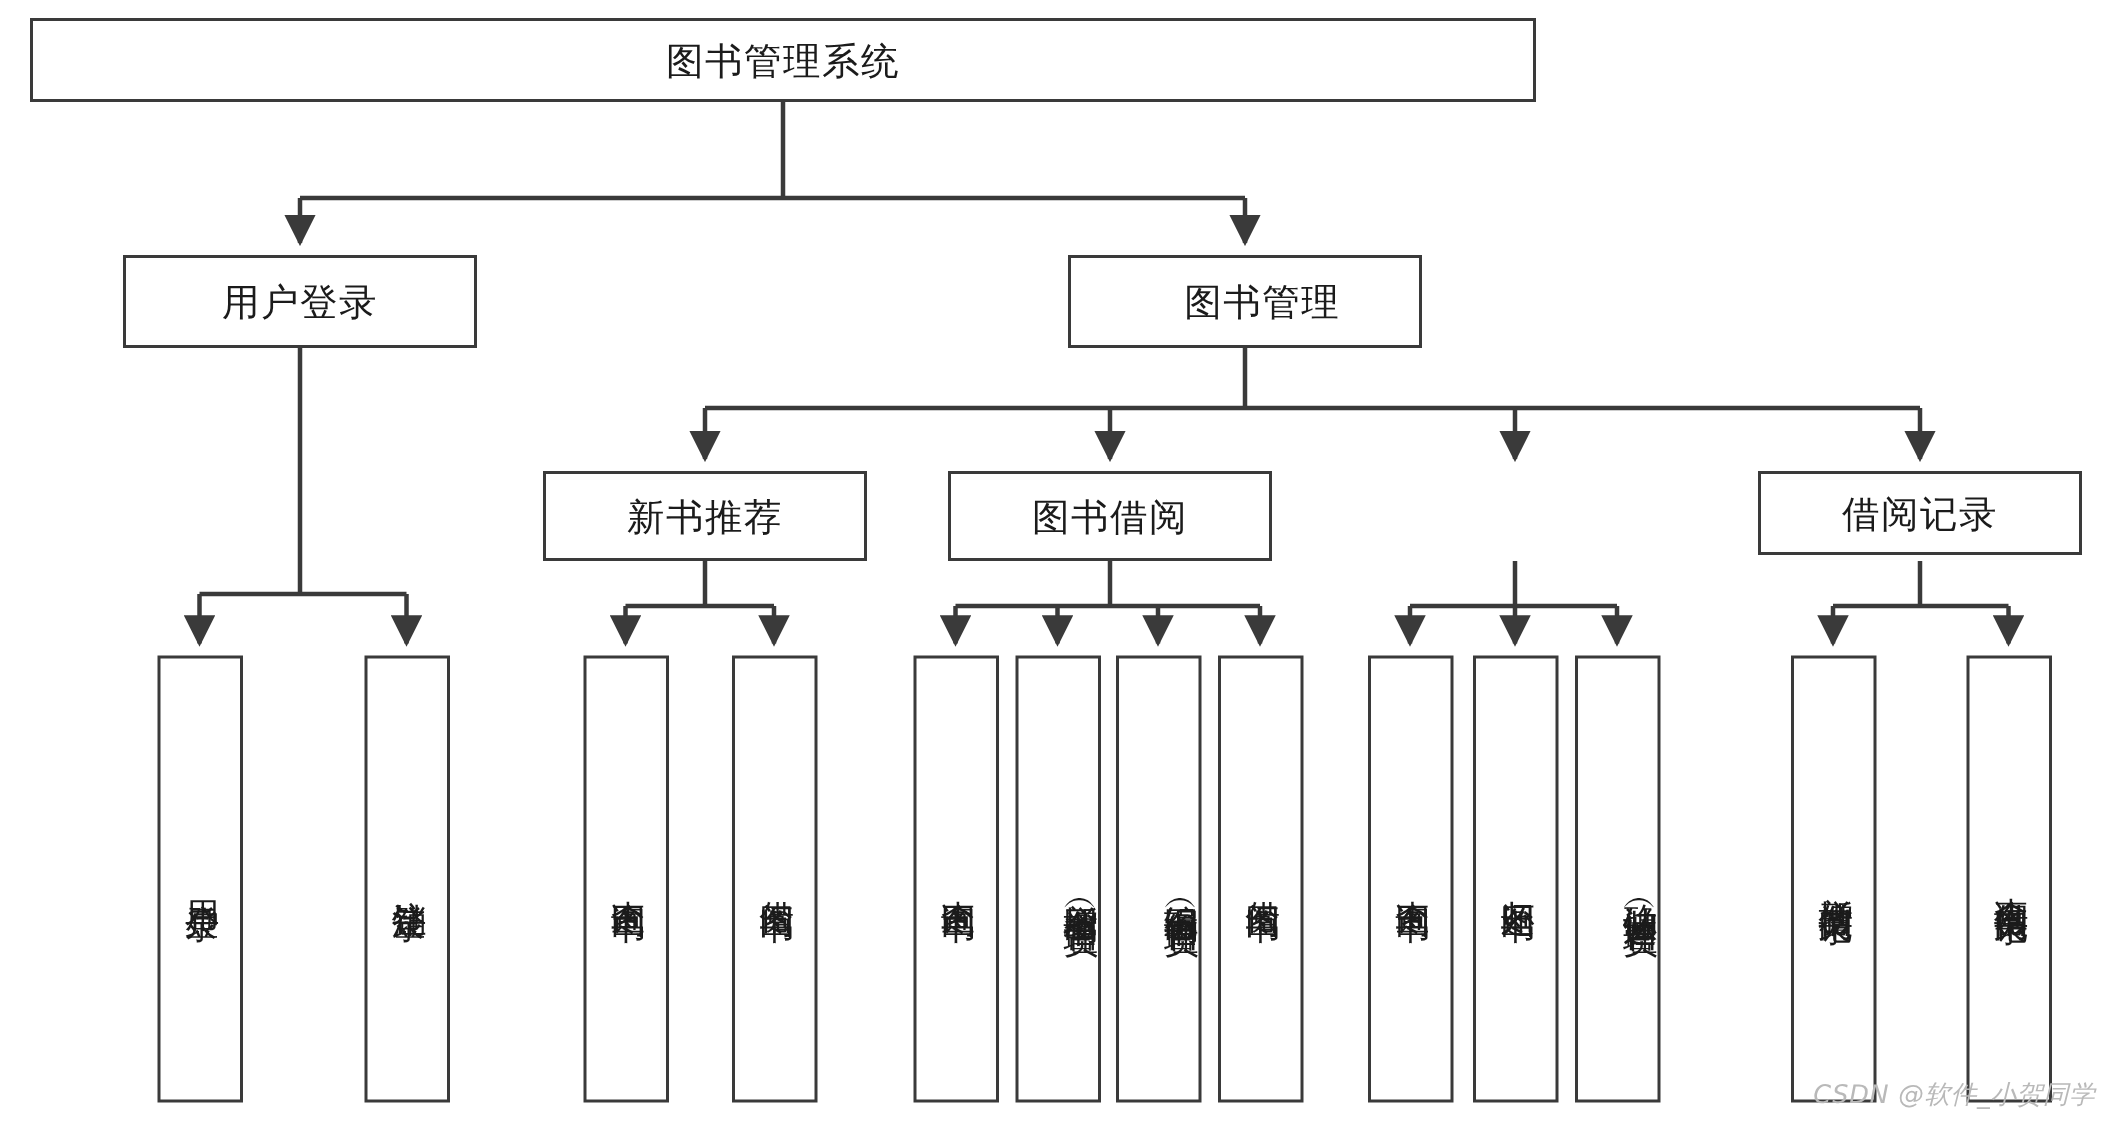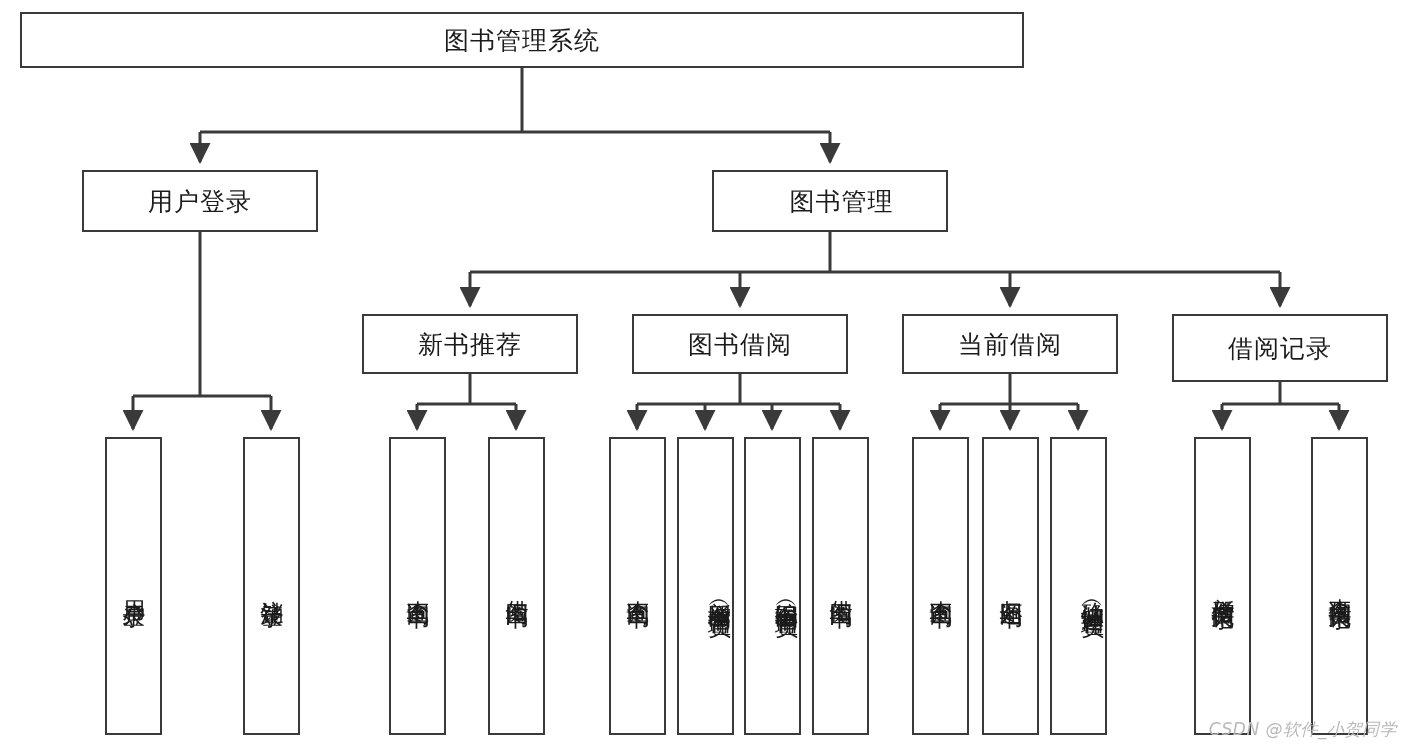--- a/index.html
+++ b/index.html
@@ -130,24 +130,21 @@
   <div class="node node-h" style="left:712px; top:170px; width:236px; height:62px;padding-left:23px;">
     <span>图书管理</span>
   </div>
 
   <div class="node node-h" style="left:362px; top:314px; width:216px; height:60px;">
     <span>新书推荐</span>
   </div>
   <div class="node node-h" style="left:632px; top:314px; width:216px; height:60px;">
     <span>图书借阅</span>
   </div>
-  <div class="node node-h" style="left:902px; top:314px; width:216px; height:60px;">
-    <span>当前借阅</span>
-  </div>
-  <div class="node node-h" style="left:1172px; top:314px; width:216px; height:68px;">
+  <div class="node node-h" style="left:1172px; top:314px; width:216px; height:56px;">
     <span>借阅记录</span>
   </div>
 
   <div class="node node-v center-v" style="left:105px; top:437px; width:57px; height:298px;">
     <span>用户登录</span>
   </div>
   <div class="node node-v center-v" style="left:243px; top:437px; width:57px; height:298px;">
     <span>注销登录</span>
   </div>
 

